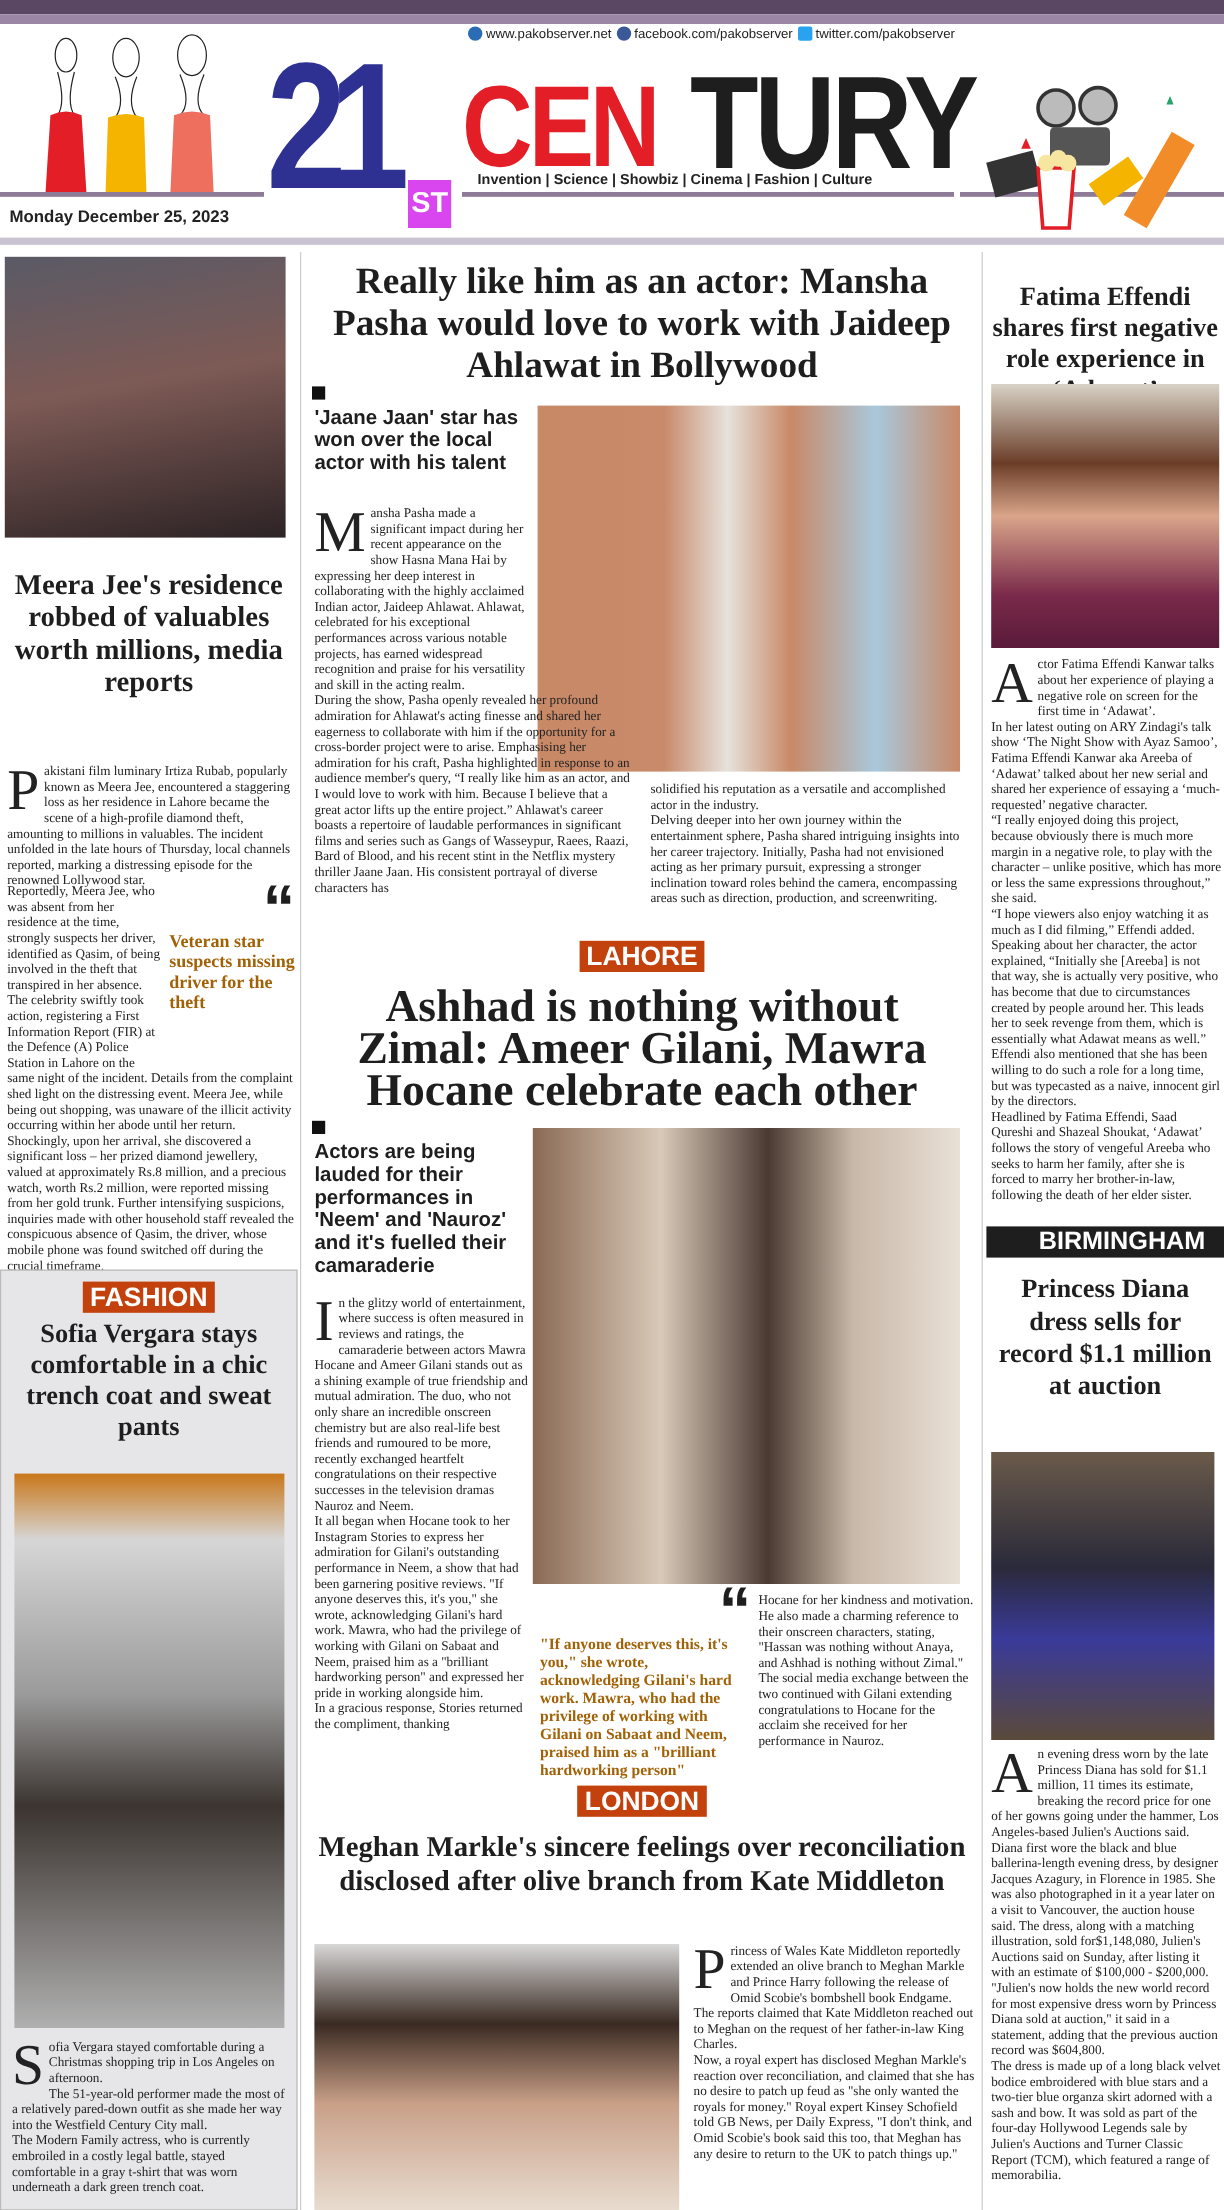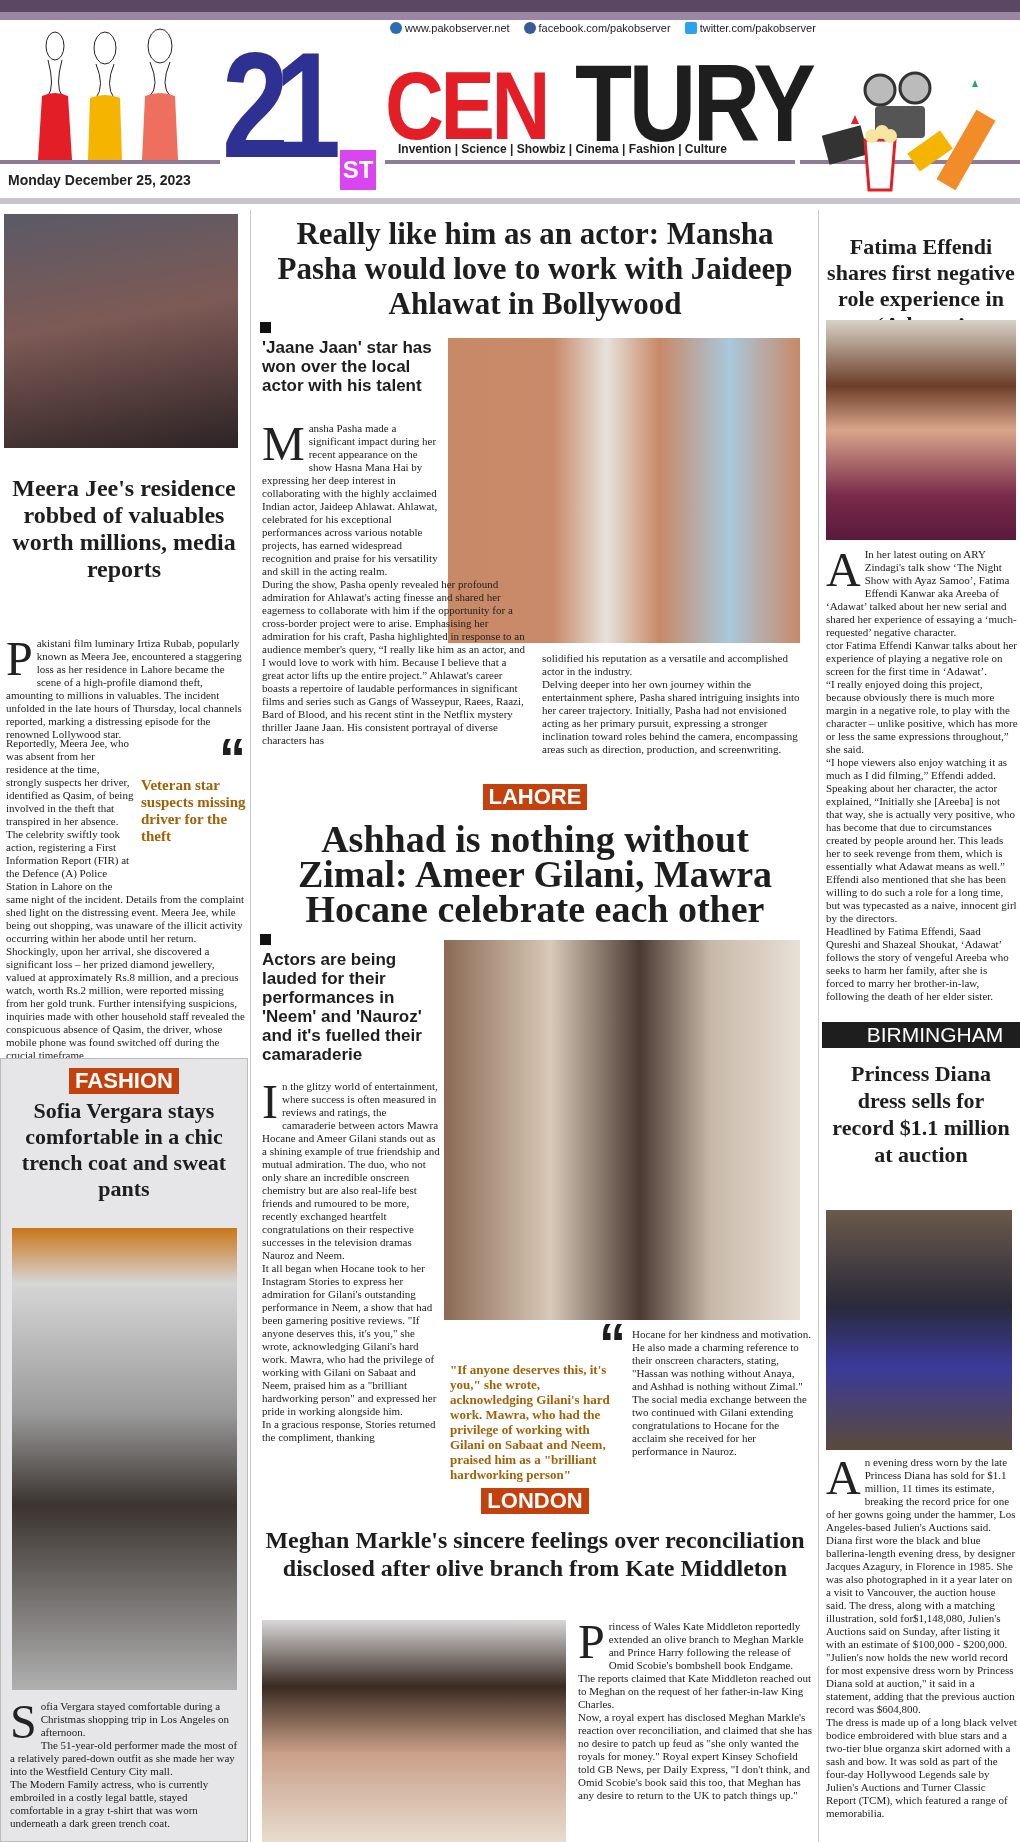--- a/index.html
+++ b/index.html
@@ -1,21 +1,21 @@
 <!DOCTYPE html>
 <html><head>
 <meta charset="utf-8">
 <style>
   * { box-sizing: border-box; margin: 0; padding: 0; }
   body { width: 1020px; height: 1842px; background: #ffffff; font-family: "Liberation Serif", serif; color: #222; position: relative; overflow: hidden; }
   .abs { position: absolute; }
   .topbar { left: 0; top: 0; width: 1020px; height: 12px; background: #5a4763; }
   .topbar2 { left: 0; top: 12px; width: 1020px; height: 8px; background: #9c86a6; }
   .rule { height: 4px; background: #8d7b98; }
-  .hdr-links { left: 390px; top: 22px; font-family: "Liberation Sans", sans-serif; font-size: 11px; color: #222; display: flex; gap: 14px; align-items: center; }
+  .hdr-links { left: 390px; top: 22px; font-family: "Liberation Sans", sans-serif; font-size: 11px; color: #222; display: flex; gap: 4px; align-items: center; }
   .hdr-links span.ic { display: inline-block; width: 12px; height: 12px; border-radius: 50%; margin-right: 3px; vertical-align: -2px; }
   .logo21 { left: 222px; top: 30px; width: 120px; height: 160px; font-family: "Liberation Sans", sans-serif; font-weight: 900; font-size: 150px; line-height: 150px; color: #2e3191; letter-spacing: -18px; transform: scaleX(0.8); transform-origin: left top; }
   .logo-st { left: 340px; top: 150px; width: 36px; height: 40px; background: #d946ef; color: #fff; font-family: "Liberation Sans", sans-serif; font-weight: 700; font-size: 24px; text-align: center; line-height: 40px; }
   .logo-cen { left: 385px; top: 58px; font-family: "Liberation Sans", sans-serif; font-weight: 900; font-size: 96px; line-height: 96px; color: #e41e26; letter-spacing: -4px; transform: scaleX(0.85); transform-origin: left top; }
   .logo-tury { left: 575px; top: 48px; font-family: "Liberation Sans", sans-serif; font-weight: 900; font-size: 110px; line-height: 110px; color: #1e1e1e; letter-spacing: -4px; transform: scaleX(0.85); transform-origin: left top; }
   .tagline { left: 398px; top: 142px; font-family: "Liberation Sans", sans-serif; font-size: 12px; font-weight: 700; color: #222; }
   .dateline { left: 8px; top: 172px; font-family: "Liberation Sans", sans-serif; font-weight: 700; font-size: 14px; color: #222; }
   .sep { left: 0; top: 198px; width: 1020px; height: 6px; background: #c9c2d0; }
   .photo { background: linear-gradient(160deg, #7a6a70, #4a3a40); }
   h1, h2, h3 { font-family: "Liberation Serif", serif; font-weight: 700; color: #1e1e1e; }
@@ -168,30 +168,30 @@
   <span class="drop">P</span>
   <p>rincess of Wales Kate Middleton reportedly extended an olive branch to Meghan Markle and Prince Harry following the release of Omid Scobie's bombshell book Endgame.</p>
   <p>The reports claimed that Kate Middleton reached out to Meghan on the request of her father-in-law King Charles.</p>
   <p>Now, a royal expert has disclosed Meghan Markle's reaction over reconciliation, and claimed that she has no desire to patch up feud as "she only wanted the royals for money." Royal expert Kinsey Schofield told GB News, per Daily Express, "I don't think, and Omid Scobie's book said this too, that Meghan has any desire to return to the UK to patch things up."</p>
 </div>
 
 <h2 class="abs head-c" style="left:826px;top:210px;width:190px;font-size:22px;line-height:26px;height:104px;overflow:hidden;margin-top:24px;">Fatima Effendi shares first negative role experience in ‘Adawat’</h2>
 <div class="abs photo" style="left:826px;top:320px;width:190px;height:220px;background:linear-gradient(180deg,#d8d2c6 0%,#6b3d28 30%,#d9a58a 50%,#7a2a4a 80%,#5a1a3a 100%);"></div>
 <div class="abs body" style="left:826px;top:548px;width:192px;">
   <span class="drop">A</span>
+  <p>ctor Fatima Effendi Kanwar talks about her experience of playing a negative role on screen for the first time in ‘Adawat’.</p>
   <p>In her latest outing on ARY Zindagi's talk show ‘The Night Show with Ayaz Samoo’, Fatima Effendi Kanwar aka Areeba of ‘Adawat’ talked about her new serial and shared her experience of essaying a ‘much-requested’ negative character.</p>
-  <p>ctor Fatima Effendi Kanwar talks about her experience of playing a negative role on screen for the first time in ‘Adawat’.</p>
   <p>“I really enjoyed doing this project, because obviously there is much more margin in a negative role, to play with the character – unlike positive, which has more or less the same expressions throughout,” she said.</p>
   <p>“I hope viewers also enjoy watching it as much as I did filming,” Effendi added. Speaking about her character, the actor explained, “Initially she [Areeba] is not that way, she is actually very positive, who has become that due to circumstances created by people around her. This leads her to seek revenge from them, which is essentially what Adawat means as well.”</p>
   <p>Effendi also mentioned that she has been willing to do such a role for a long time, but was typecasted as a naive, innocent girl by the directors.</p>
   <p>Headlined by Fatima Effendi, Saad Qureshi and Shazeal Shoukat, ‘Adawat’ follows the story of vengeful Areeba who seeks to harm her family, after she is forced to marry her brother-in-law, following the death of her elder sister.</p>
 </div>
 
 <div class="abs" style="left:822px;top:1022px;width:198px;height:26px;background:#1e1e1e;text-align:center;">
-  <span style="color:#fff;font-family:'Liberation Sans',sans-serif;font-weight:400;font-size:21px;line-height:26px;margin-left:28px;">BIRMINGHAM</span>
+  <span style="color:#fff;font-family:'Liberation Sans',sans-serif;font-weight:700;font-size:21px;line-height:26px;margin-left:28px;">BIRMINGHAM</span>
 </div>
 <h2 class="abs head-c" style="left:826px;top:1060px;width:190px;font-size:22px;line-height:27px;">Princess Diana dress sells for record $1.1 million at auction</h2>
 <div class="abs photo" style="left:826px;top:1210px;width:186px;height:240px;background:linear-gradient(180deg,#6a5a4a 0%,#2a2a3a 40%,#3a3a9a 65%,#5a4a3a 100%);"></div>
 <div class="abs body" style="left:826px;top:1456px;width:192px;">
   <span class="drop">A</span>
   <p>n evening dress worn by the late Princess Diana has sold for $1.1 million, 11 times its estimate, breaking the record price for one of her gowns going under the hammer, Los Angeles-based Julien's Auctions said.</p>
   <p>Diana first wore the black and blue ballerina-length evening dress, by designer Jacques Azagury, in Florence in 1985. She was also photographed in it a year later on a visit to Vancouver, the auction house said. The dress, along with a matching illustration, sold for$1,148,080, Julien's Auctions said on Sunday, after listing it with an estimate of $100,000 - $200,000.</p>
   <p>"Julien's now holds the new world record for most expensive dress worn by Princess Diana sold at auction," it said in a statement, adding that the previous auction record was $604,800.</p>
   <p>The dress is made up of a long black velvet bodice embroidered with blue stars and a two-tier blue organza skirt adorned with a sash and bow. It was sold as part of the four-day Hollywood Legends sale by Julien's Auctions and Turner Classic Report (TCM), which featured a range of memorabilia.</p>
 </div>

